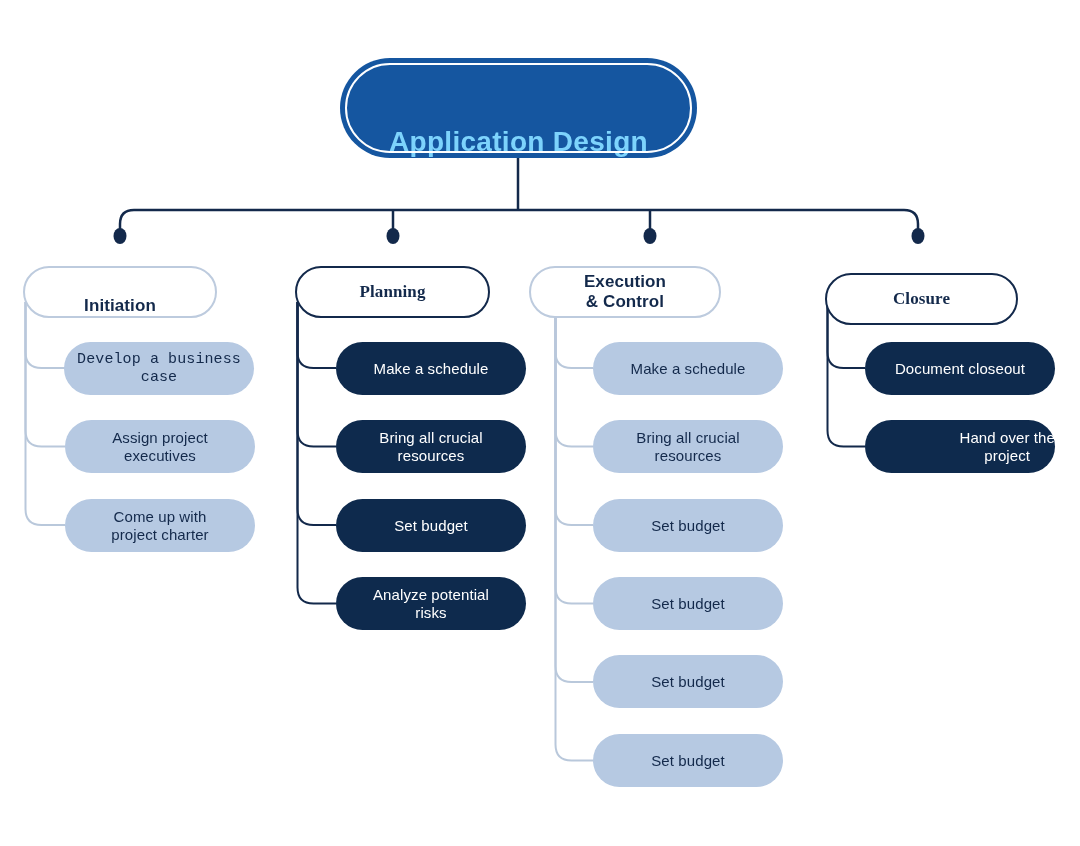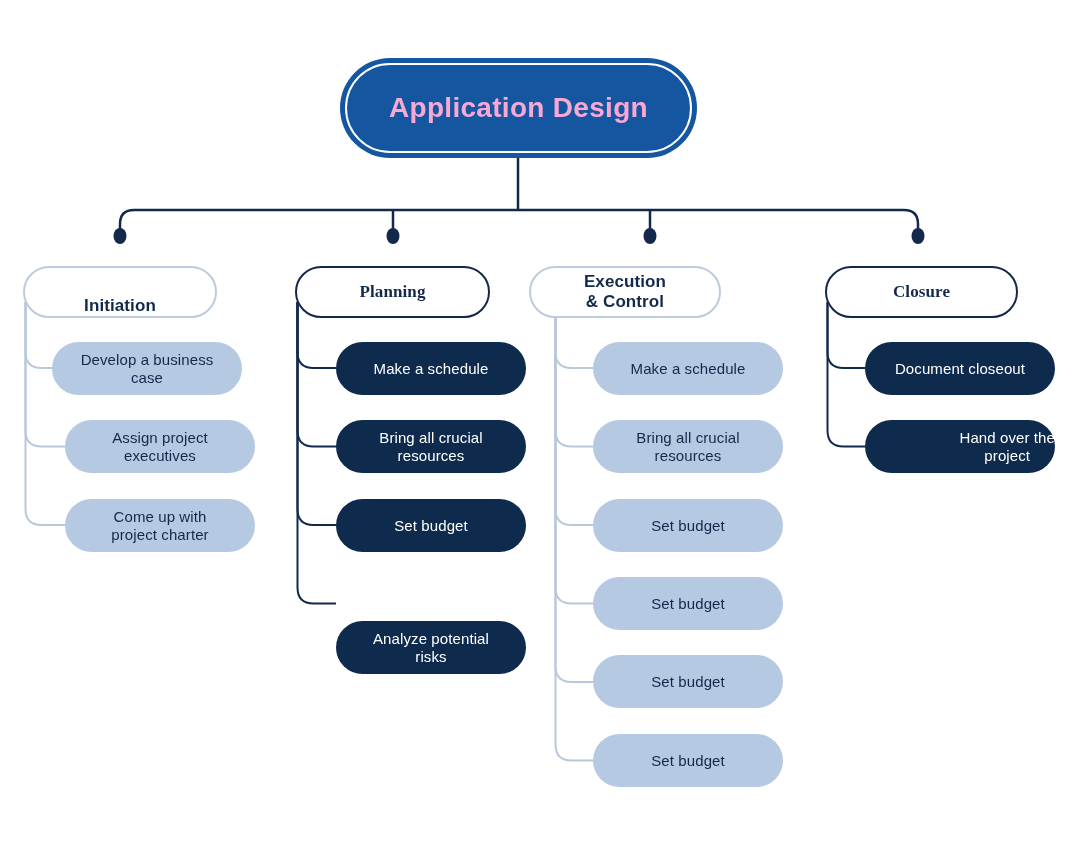--- a/index.html
+++ b/index.html
@@ -33,24 +33,25 @@
     font-size: 15px;
     line-height: 1.18;
     letter-spacing: 0.1px;
   }
 
   .root-node {
     left: 340px; top: 58px;
     width: 357px; height: 100px;
     background: #1556a0;
     border-radius: 52px;
-    color: #f9a8d4;
+    color: #7dd3fc;
     font-size: 28px;
     font-weight: bold;
     letter-spacing: 0.3px;
+    align-items: flex-end;
   }
   .root-node::before {
     content: "";
     position: absolute;
     inset: 5px;
     border: 2.5px solid #ffffff;
     border-radius: 46px;
     pointer-events: none;
   }
 
@@ -121,21 +122,21 @@
     </g>
   </svg>
 
   <div class="node root-node">
     <span>Application Design</span>
   </div>
 
   <div class="node header-node header-light" style="left:23px; width:194px;align-items:flex-end;">
     <span>Initiation</span>
   </div>
-  <div class="node child-node child-light" style="left:52px; top:342px;">
+  <div class="node child-node child-light" style="left:64px; top:342px;font-family:Liberation Mono, monospace;">
     <span>Develop a business
 case</span>
   </div>
   <div class="node child-node child-light" style="left:65px; top:499px;">
     <span>Come up with
 project charter</span>
   </div>
   <div class="node child-node child-light" style="left:65px; top:420px;">
     <span>Assign project
 executives</span>
@@ -147,21 +148,21 @@
   <div class="node child-node child-dark" style="left:336px; top:342px;">
     <span>Make a schedule</span>
   </div>
   <div class="node child-node child-dark" style="left:336px; top:420px;">
     <span>Bring all crucial
 resources</span>
   </div>
   <div class="node child-node child-dark" style="left:336px; top:499px;">
     <span>Set budget</span>
   </div>
-  <div class="node child-node child-dark" style="left:336px; top:577px;margin-top:44px;">
+  <div class="node child-node child-dark" style="left:336px; top:577px;">
     <span>Analyze potential
 risks</span>
   </div>
 
   <div class="node header-node header-light" style="left:529px; width:192px;">
     <span>Execution
 &amp; Control</span>
   </div>
   <div class="node child-node child-light" style="left:593px; top:342px;">
     <span>Make a schedule</span>
@@ -176,21 +177,21 @@
   <div class="node child-node child-light" style="left:593px; top:577px;">
     <span>Set budget</span>
   </div>
   <div class="node child-node child-light" style="left:593px; top:655px;">
     <span>Set budget</span>
   </div>
   <div class="node child-node child-light" style="left:593px; top:734px;">
     <span>Set budget</span>
   </div>
 
-  <div class="node header-node header-dark" style="left:825px; width:193px;">
+  <div class="node header-node header-dark" style="left:825px; width:193px;margin-top:7px;">
     <span>Closure</span>
   </div>
   <div class="node child-node child-dark" style="left:865px; top:342px;">
     <span>Document closeout</span>
   </div>
   <div class="node child-node child-dark" style="left:865px; top:420px;justify-content:flex-end;">
     <span>Hand over the
 project</span>
   </div>
 

